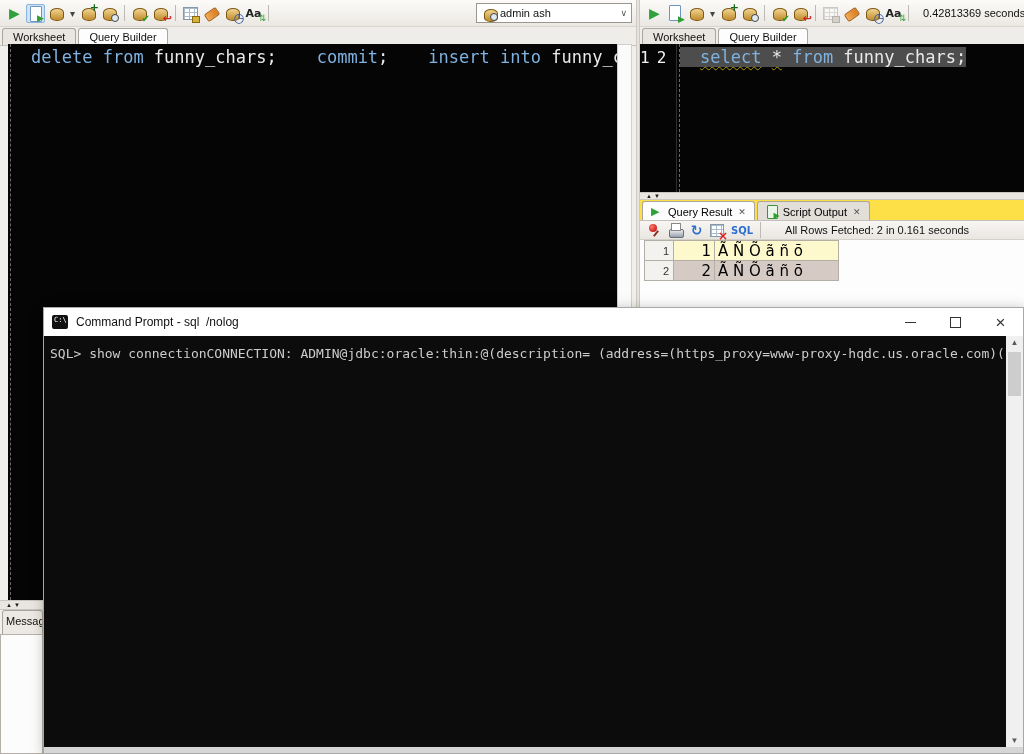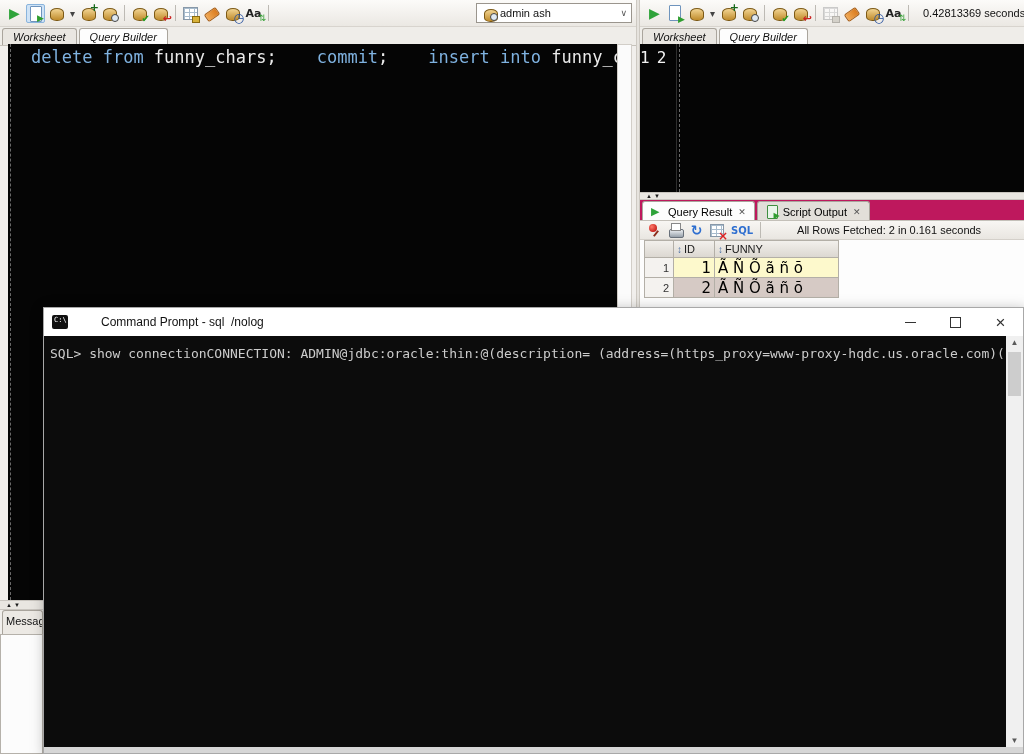--- a/index.html
+++ b/index.html
@@ -62,21 +62,21 @@
   .combo{margin-left:auto;margin-right:0;width:156px;height:20px;background:#fff;border:1px solid #9a958d;
          display:flex;align-items:center;padding:0 4px;font-size:11px;box-sizing:border-box;}
   .combo .cyl-mini{position:relative;width:17px;height:17px;flex:none;}
   .combo-label{margin-left:2px;color:#111;}
   .combo-chevron{margin-left:auto;color:#555;font-size:9px;}
 
   
   .tabstrip{height:18px;display:flex;align-items:flex-end;background:#efede9;padding-left:2px;
             border-bottom:1px solid #c6c2bb;}
   .wtab{font-size:11px;color:#111;padding:2px 10px 2px;border:1px solid #aaa59d;border-bottom:none;
-        border-radius:3px 3px 0 0;margin-right:2px;white-space:nowrap;font-style:italic;}
+        border-radius:3px 3px 0 0;margin-right:2px;white-space:nowrap;}
   .wtab.flat{background:#e9e6e1;}
   .wtab.raised{background:#fdfdfd;}
 
   
   .editor{position:absolute;background:#050505;display:flex;overflow:hidden;}
   .ed-gutter{width:36px;flex:none;padding-top:2px;border-right:1px solid #303030;}
   .gl{height:23px;line-height:23px;text-align:right;padding-right:7px;color:#f2f2f2;
       font-family:"DejaVu Sans Mono",monospace;font-size:16px;}
   .ed-code{flex:1;padding-top:2px;border-left:1px dashed #6a6a6a;margin-left:2px;position:relative;}
   .cl{height:23px;line-height:23px;padding-left:20px;white-space:pre;
@@ -87,21 +87,21 @@
   .tk-sq{text-decoration:underline;text-decoration-style:wavy;text-decoration-color:#b09a00;
          text-decoration-thickness:1px;text-underline-offset:3px;}
   .ed-scrollstrip{position:absolute;background:#fbfbfb;border:1px solid #d2cec8;box-sizing:border-box;}
 
   
   .hsplit{position:absolute;background:#e9e6e1;border-top:1px solid #c9c5bf;border-bottom:1px solid #c9c5bf;
           box-sizing:border-box;display:flex;align-items:center;padding-left:6px;}
   .split-arrows{font-size:6px;color:#1a1a1a;letter-spacing:2px;line-height:1;}
 
   
-  .res-tabs{position:absolute;display:flex;align-items:flex-end;background:#be185d;
+  .res-tabs{position:absolute;display:flex;align-items:flex-end;background:#fde047;
             border-bottom:1px solid #c4c0b9;padding-left:2px;box-sizing:border-box;}
   .rtab{display:flex;align-items:center;gap:4px;font-size:11px;padding:3px 8px 2px;margin-right:2px;
         border:1px solid #aaa59d;border-bottom:none;border-radius:3px 3px 0 0;white-space:nowrap;}
   .rtab.active{background:#fdfdfd;}
   .rtab.inactive{background:#e2dfd9;margin-top:11px;}
   .rtab .mini-run{position:relative;width:13px;height:13px;}
   .mini-run::before{content:"▶";color:#2fa33a;font-size:11px;line-height:1;}
   .rtab .mini-script{position:relative;width:13px;height:13px;}
   .mini-script::before{content:"";position:absolute;left:1px;top:0;width:9px;height:12px;background:#e9f5e9;
        border:1px solid #3f8f3f;border-radius:1px;}
@@ -131,21 +131,21 @@
   
   .msg-tab{position:absolute;background:#ece9e4;border:1px solid #a9a49c;border-bottom:none;
            border-radius:3px 3px 0 0;font-size:11px;color:#111;padding:4px 3px 0;overflow:hidden;
            white-space:nowrap;box-sizing:border-box;}
   .msg-panel{position:absolute;background:#fcfcfc;border:1px solid #b5b1aa;box-sizing:border-box;}
 
   
   .cmdwin{position:absolute;left:43px;top:307px;width:981px;height:447px;background:#fff;
           border:1px solid #a8a8a8;box-sizing:border-box;z-index:20;box-shadow:3px 4px 14px rgba(0,0,0,.35);}
   .cmd-title{position:absolute;left:0;right:0;top:0;height:28px;background:#fff;display:flex;align-items:center;
-             padding-left:8px;gap:25px;}
+             padding-left:8px;}
   .cmd-icon{width:16px;height:14px;background:#111;border-radius:2px;position:relative;flex:none;}
   .cmd-icon::before{content:"C:\\";position:absolute;left:2px;top:1px;font-size:7px;color:#fff;
                     font-family:"DejaVu Sans Mono",monospace;}
   .cmd-title-text{font-size:12px;color:#111;margin-left:8px;white-space:pre;}
   .cmd-controls{margin-left:auto;display:flex;height:100%;}
   .ctl{width:45px;height:100%;display:flex;align-items:center;justify-content:center;}
   .ctl-minimize::before{content:"";width:11px;height:1px;background:#333;}
   .ctl-maximize::before{content:"";width:9px;height:9px;border:1.2px solid #333;}
   .ctl-close::before{content:"×";font-size:17px;color:#333;line-height:1;}
   .cmd-body{position:absolute;left:0;top:28px;right:17px;bottom:6px;background:#0c0c0c;
@@ -229,65 +229,54 @@
         </span>
       <span class="timer-text">0.42813369 seconds</span>
     </div>
     <div class="tabstrip">
       <span class="wtab flat">Worksheet</span>
       <span class="wtab raised">Query Builder</span>
     </div>
 
     <div class="editor" style="left:0;top:44px;width:384px;height:148px;">
       <div class="ed-gutter" id="ed-right-gutter"><span class="gl">1</span><span class="gl">2</span></div>
-      <div class="ed-code" id="ed-right-code"><span class="cl"></span></div>
+      <div class="ed-code" id="ed-right-code"><span class="cl sel-right"><span class="tk-kw tk-sq">select</span><span class="tk-pl"> </span><span class="tk-pl tk-sq">*</span><span class="tk-pl"> </span><span class="tk-kw">from</span><span class="tk-pl"> funny_chars;</span></span><span class="cl"></span></div>
     </div>
 
     <div class="hsplit" style="left:0;top:192px;width:384px;height:8px;">
       <span class="split-arrows">▲▼</span>
     </div>
 
     <div class="res-tabs" style="left:0;top:200px;width:384px;height:21px;">
       <span class="rtab active">
         <span class="mini-run"></span>
         <span>Query Result</span>
         <span class="tab-close"></span>
       </span>
       <span class="rtab inactive">
         <span class="mini-script"></span>
         <span>Script Output</span>
         <span class="tab-close"></span>
       </span>
     </div>
 
-    <div class="res-toolbar" style="left:0;top:221px;width:384px;height:19px;gap:12px;">
+    <div class="res-toolbar" style="left:0;top:221px;width:384px;height:19px;">
       <span style="display:flex;align-items:center;">
           <span class="tbi i-pin"></span>
           <span class="tbi i-printer"></span>
           <span class="tbi i-refresh"></span>
           <span class="tbi i-grid-delete"></span>
           <span class="tbi i-sql-label tbi-label">SQL</span>
           <span class="tbsep"></span>
         </span>
       <span class="res-status">All Rows Fetched: 2 in 0.161 seconds</span>
     </div>
 
     <div class="res-body" style="left:0;top:240px;width:384px;height:67px;">
       <div class="grid" id="res-grid">
-          <span class="grow">
-            <span class="gcell ghead" style="width: 29px;"></span>
-            <span class="gcell ghead" style="width: 41px;">
-              <span class="sort-glyph"></span>
-              <span>ID</span>
-            </span>
-            <span class="gcell ghead" style="width: 124px;">
-              <span class="sort-glyph"></span>
-              <span>FUNNY</span>
-            </span>
-          </span>
           <span class="grow">
             <span class="gcell grownum">1</span>
             <span class="gcell gdata num" style="width: 41px; background: rgb(253, 249, 204);">1</span>
             <span class="gcell gdata" style="width: 124px; background: rgb(253, 249, 204);">Ã Ñ Õ ã ñ õ</span>
           </span>
           <span class="grow">
             <span class="gcell grownum">2</span>
             <span class="gcell gdata num" style="width: 41px; background: rgb(214, 202, 197);">2</span>
             <span class="gcell gdata" style="width: 124px; background: rgb(214, 202, 197);">Ã Ñ Õ ã ñ õ</span>
           </span>

